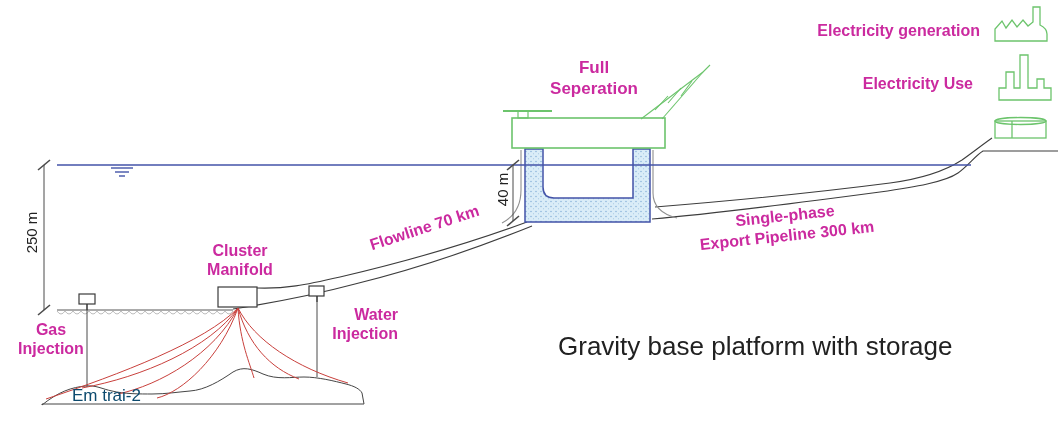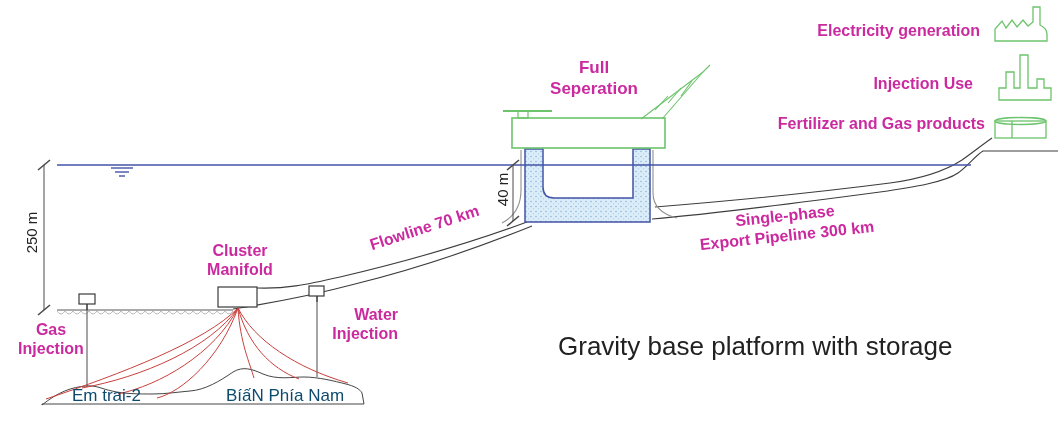--- a/index.html
+++ b/index.html
@@ -154,34 +154,32 @@
     <g fill="none" stroke="#6cc46c" stroke-width="1.3">
       <rect x="995" y="121" width="51" height="17"></rect>
       <ellipse cx="1020.5" cy="121" rx="25.5" ry="3.5"></ellipse>
       <line x1="1012" y1="121" x2="1012" y2="138"></line>
     </g>
   </svg>
 
   <div class="lbl magenta center lbl-full-sep">Full
 Seperation</div>
   <div class="lbl magenta right lbl-electricity">Electricity generation</div>
-  <div class="lbl magenta right lbl-industrial">Injection Use</div>
-  <div class="lbl magenta right lbl-fertilizer">Fertilizer and Gas products</div>
+  <div class="lbl magenta right lbl-industrial">Electricity Use</div>
   <div class="lbl magenta center lbl-flowline">Flowline 70 km</div>
   <div class="lbl magenta center lbl-export">Single-phase
 Export Pipeline 300 km</div>
   <div class="lbl magenta center lbl-manifold">Cluster
 Manifold</div>
   <div class="lbl magenta center lbl-gasinj">Gas
 Injection</div>
   <div class="lbl magenta center lbl-waterinj">Water
 Injection</div>
 
   <div class="field lbl-emtrai">Em trai-2</div>
-  <div class="field lbl-bien">BíấN Phía Nam</div>
 
   <div class="dim lbl-250">250 m</div>
   <div class="dim lbl-40">40 m</div>
 
   <div class="infobox">
     <div>Gravity base platform with storage</div>
   </div>
 
 </div>
 

